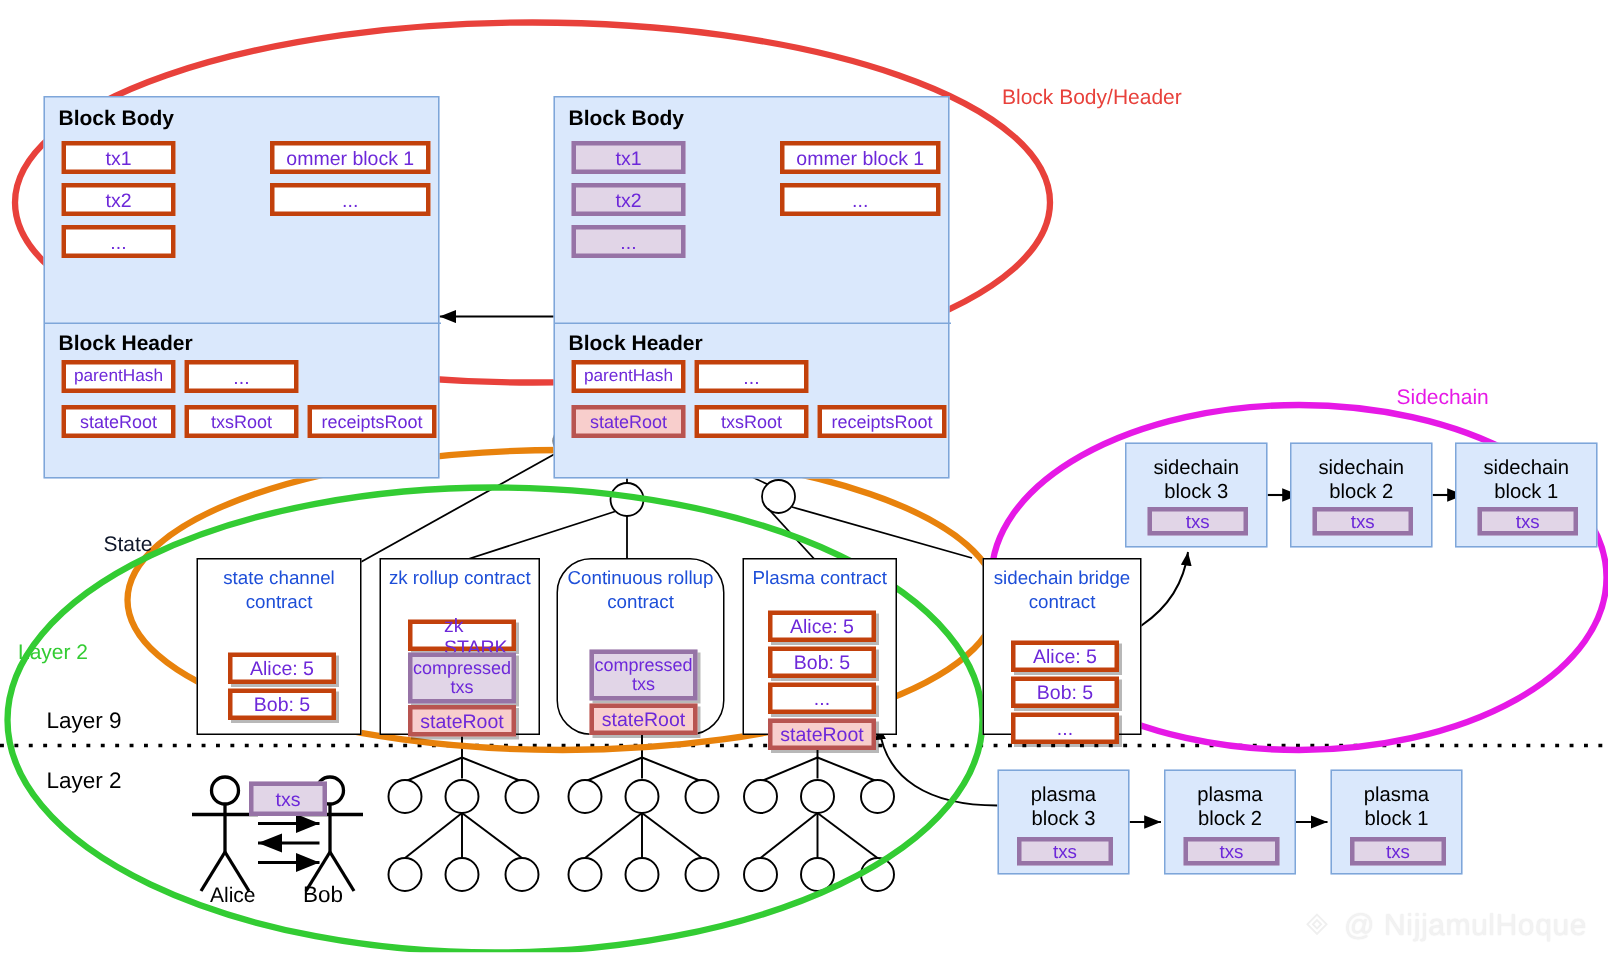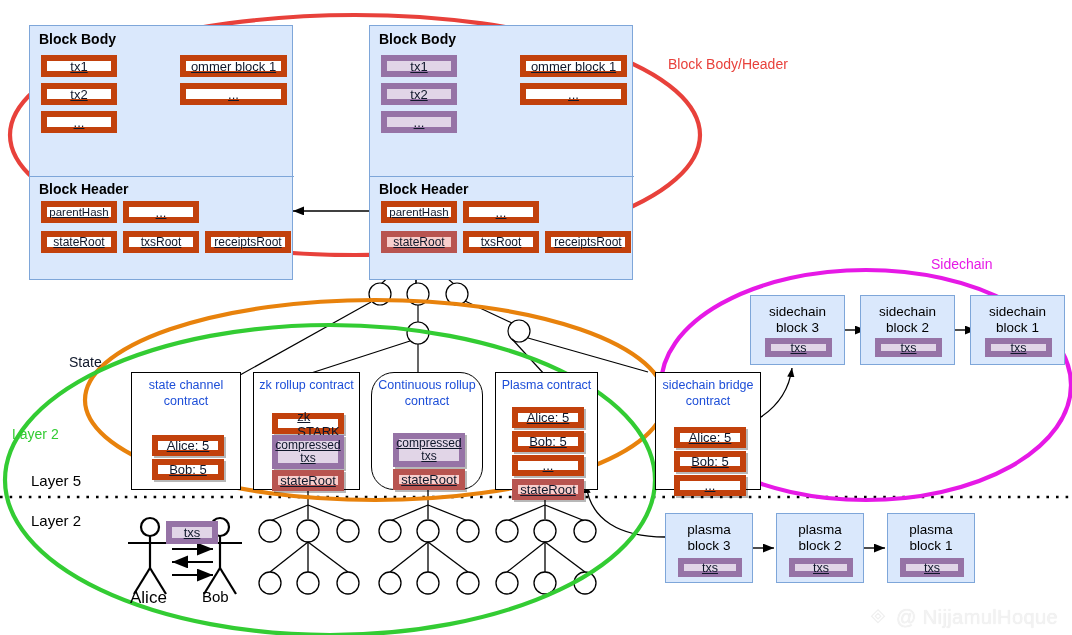--- a/index.html
+++ b/index.html
@@ -3,28 +3,28 @@
 <meta charset="utf-8">
 <style>
   html,body{margin:0;padding:0;background:#ffffff;}
   body{font-family:"Liberation Sans","DejaVu Sans",sans-serif;}
   #stage{position:relative;width:1072px;height:635px;overflow:hidden;background:#fff;}
   #svg-layer{position:absolute;left:0;top:0;width:1072px;height:635px;pointer-events:none;}
 
   .abs{position:absolute;box-sizing:border-box;}
 
   
-  .blockbox{background:#dae8fc;border:1px solid #7ea6d9;}
+  .blockbox{background:#dae8fc;border:1px solid #7ea6d9;margin-top:39px;}
   .blk-title{font-size:14px;font-weight:bold;color:#000;}
 
   
   .cell{
-    background:#ffffff;border:6px solid #c2410c;
+    background:#ffffff;border:3px solid #c2410c;
     display:flex;align-items:center;justify-content:center;
-    font-size:13px;color:#0f172a;box-sizing:border-box;text-decoration:underline;
+    font-size:13px;color:#6d28d9;box-sizing:border-box;
   }
   .cell.pink{background:#f8cecc;border-color:#b85450;}
   .cell.tx{background:#e1d5e7;border-color:#9673a6;}
   .cell.purple{background:#e1d5e7;border-color:#9673a6;}
   .cell.shadow{box-shadow:2px 2px 0 rgba(0,0,0,0.28);}
   .cell.two{flex-direction:column;line-height:1.12;}
 
   
   .contract{background:#ffffff;border:1px solid #000;}
   .contract-title{
@@ -269,28 +269,28 @@
   <div class="abs chainblk" style="left:776px;top:513px;width:88px;height:70px;">
     <div class="cap">plasma<br>block 2</div>
     <div class="abs cell tx" style="left:12px;top:44px;width:64px;height:19px;font-size:12.5px;">txs</div>
   </div>
   <div class="abs chainblk" style="left:887px;top:513px;width:88px;height:70px;">
     <div class="cap">plasma<br>block 1</div>
     <div class="abs cell tx" style="left:12px;top:44px;width:64px;height:19px;font-size:12.5px;">txs</div>
   </div>
 
   <div class="abs cell tx" style="left:166px;top:521px;width:52px;height:23px;font-size:13px;">txs</div>
-  <div class="abs lbl" style="left:130px;top:588px;font-size:17px;">Alice</div>
+  <div class="abs lbl" style="left:140px;top:588px;font-size:14px;">Alice</div>
   <div class="abs lbl" style="left:202px;top:588px;font-size:15px;">Bob</div>
 
   <div class="abs lbl red" style="left:668px;top:56px;font-size:14px;">Block Body/Header</div>
   <div class="abs lbl orange" style="left:69px;top:322px;font-size:14px;">State</div>
   <div class="abs lbl magenta" style="left:931px;top:256px;font-size:14px;">Sidechain</div>
   <div class="abs lbl green" style="left:12px;top:426px;font-size:14px;">Layer 2</div>
-  <div class="abs lbl big" style="left:31px;top:472px;">Layer 5</div>
+  <div class="abs lbl big" style="left:31px;top:472px;">Layer 9</div>
   <div class="abs lbl big" style="left:31px;top:512px;">Layer 2</div>
 
   <div id="watermark">
     <svg class="wm-mark" viewBox="0 0 24 24">
       <g fill="none" stroke="#efefef" stroke-width="1.3">
         <path d="M12 3 L19 10 L12 17 L5 10 Z"></path>
         <path d="M12 7 L15 10 L12 13 L9 10 Z"></path>
       </g>
     </svg>
     <span>@ NijjamulHoque</span>

